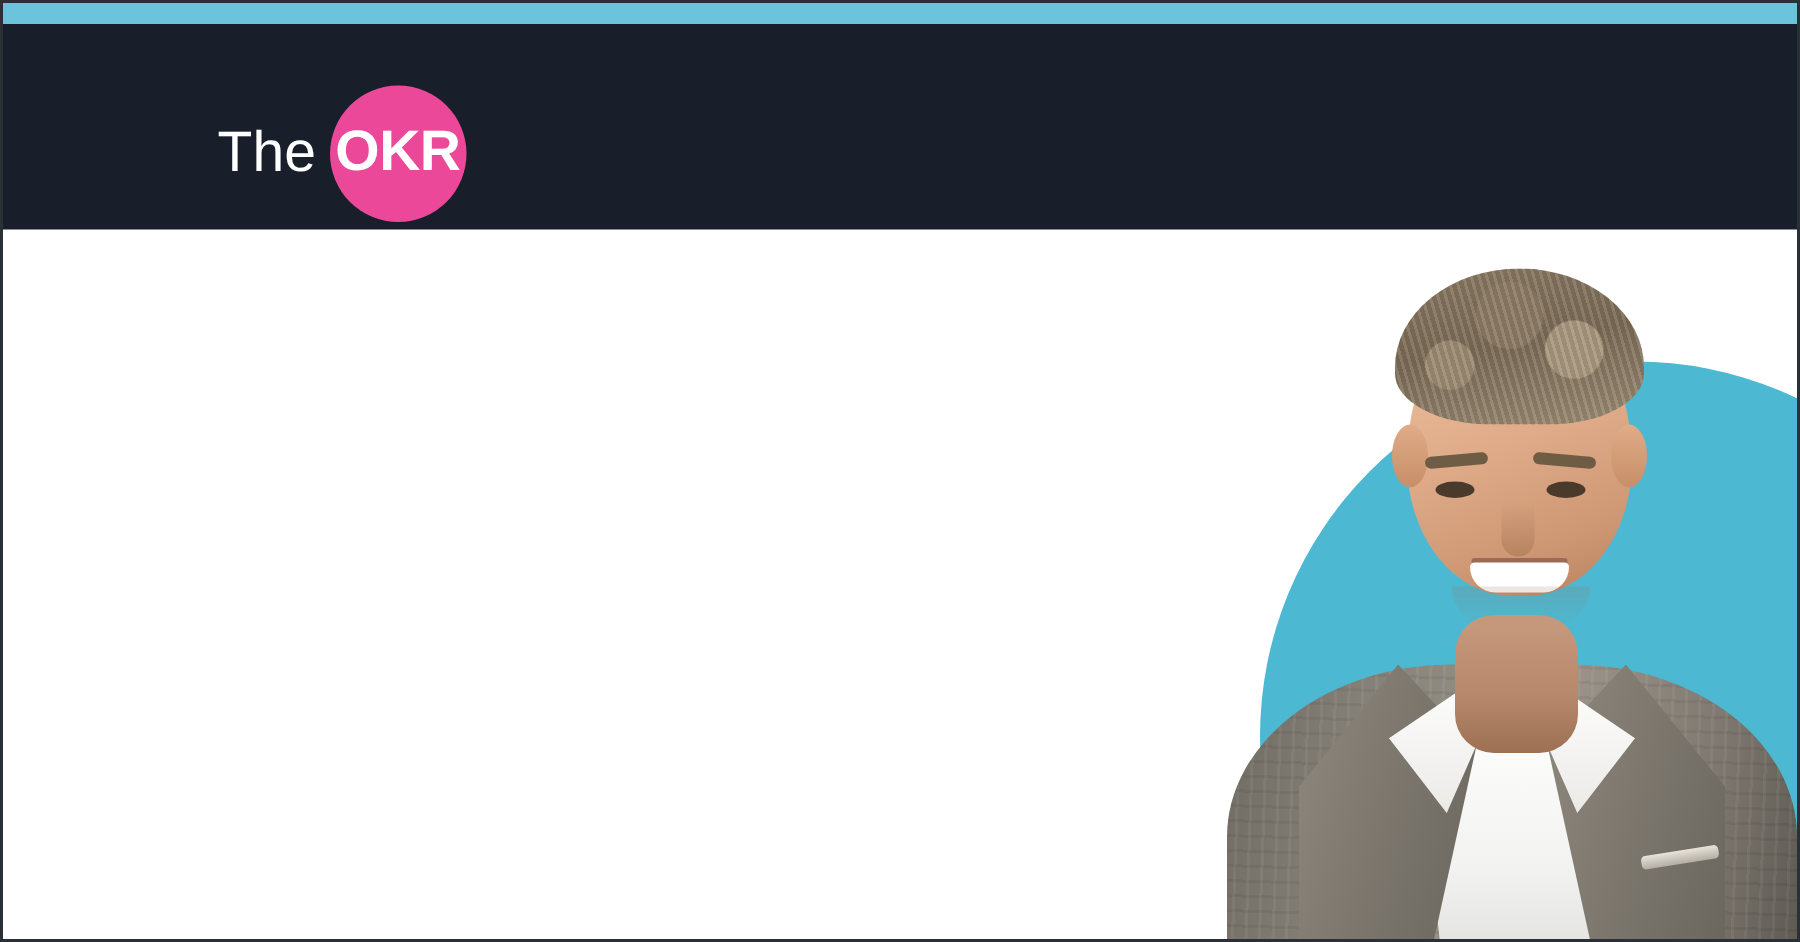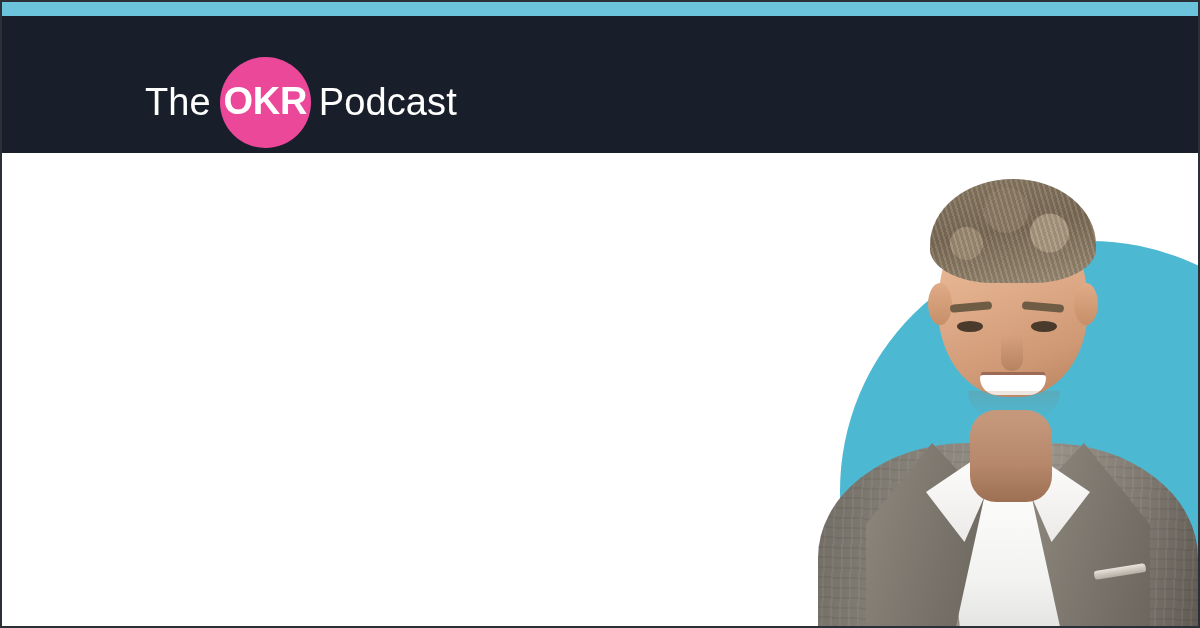--- a/index.html
+++ b/index.html
@@ -237,21 +237,20 @@
 <div class="poster">
 
   <div class="accent-bar"></div>
 
   <div class="header-band">
     <div class="brand">
       <span class="brand-the">The</span>
       <span class="brand-badge">
         <span class="brand-badge-text">OKR</span>
       </span>
-      <span class="brand-podcast">Podcast</span>
     </div>
   </div>
 
   <div class="portrait-zone">
     <div class="blue-disc"></div>
 
     <div class="photo">
       <div class="ph-shoulders"></div>
       <div class="ph-shirt"></div>
       <div class="ph-lapel-l"></div>

